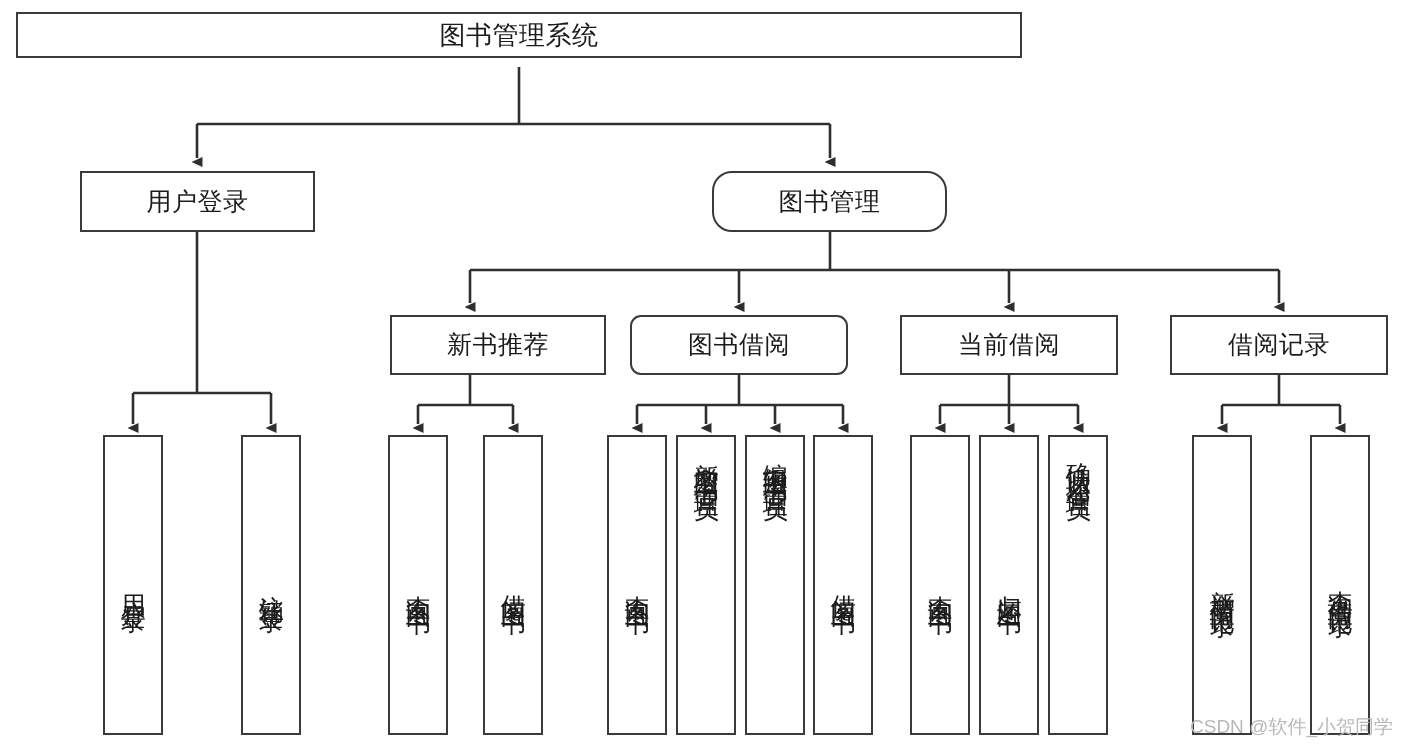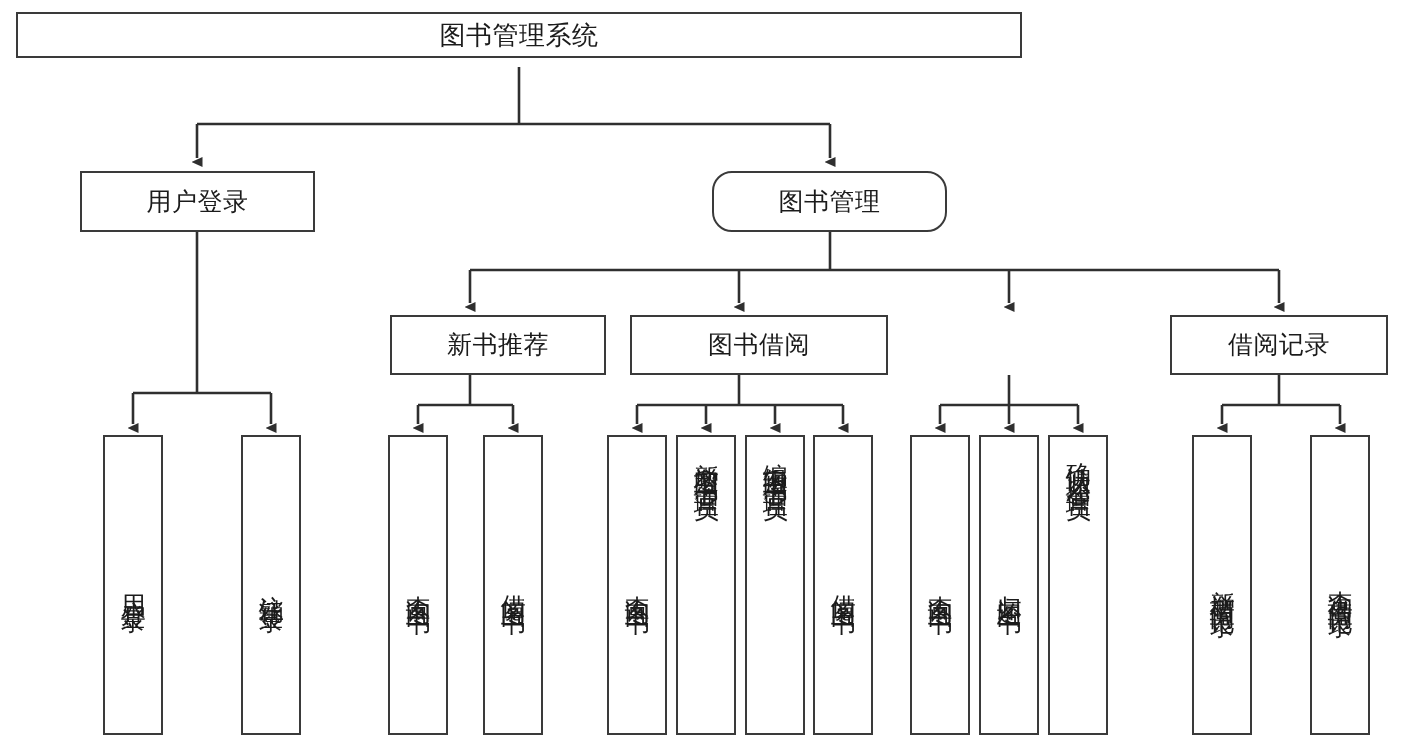--- a/index.html
+++ b/index.html
@@ -138,22 +138,25 @@
   <div class="node h" style="left:80px; top:171px; width:235px; height:61px;">
     <span class="lbl">用户登录</span>
   </div>
   <div class="node h" style="left:712px; top:171px; width:235px; height:61px;border-radius:20px;">
     <span class="lbl">图书管理</span>
   </div>
 
   <div class="node h" style="left:362px; top:315px; width:216px; height:60px;margin-left:28px;">
     <span class="lbl">新书推荐</span>
   </div>
-  <div class="node h" style="left:630px; top:315px; width:258px; height:60px;">
+  <div class="node h" style="left:630px; top:315px; width:218px; height:60px;border-radius:11px;">
     <span class="lbl">图书借阅</span>
+  </div>
+  <div class="node h" style="left:900px; top:315px; width:218px; height:60px;">
+    <span class="lbl">当前借阅</span>
   </div>
   <div class="node h" style="left:1170px; top:315px; width:218px; height:60px;">
     <span class="lbl">借阅记录</span>
   </div>
 
   <div class="node v short" style="left:103px; top:435px; width:60px; height:300px;">
     <span class="lbl">用户登录</span>
   </div>
   <div class="node v short" style="left:241px; top:435px; width:60px; height:300px;">
     <span class="lbl">注销登录</span>
@@ -189,13 +192,14 @@
     <span class="lbl">确认归还（管理员）</span>
   </div>
 
   <div class="node v short" style="left:1192px; top:435px; width:60px; height:300px;">
     <span class="lbl">新增借阅记录</span>
   </div>
   <div class="node v short" style="left:1310px; top:435px; width:60px; height:300px;">
     <span class="lbl">查询借阅记录</span>
   </div>
 
+  <div class="watermark">CSDN @软件_小贺同学</div>
 </div>
 
 </body></html>

